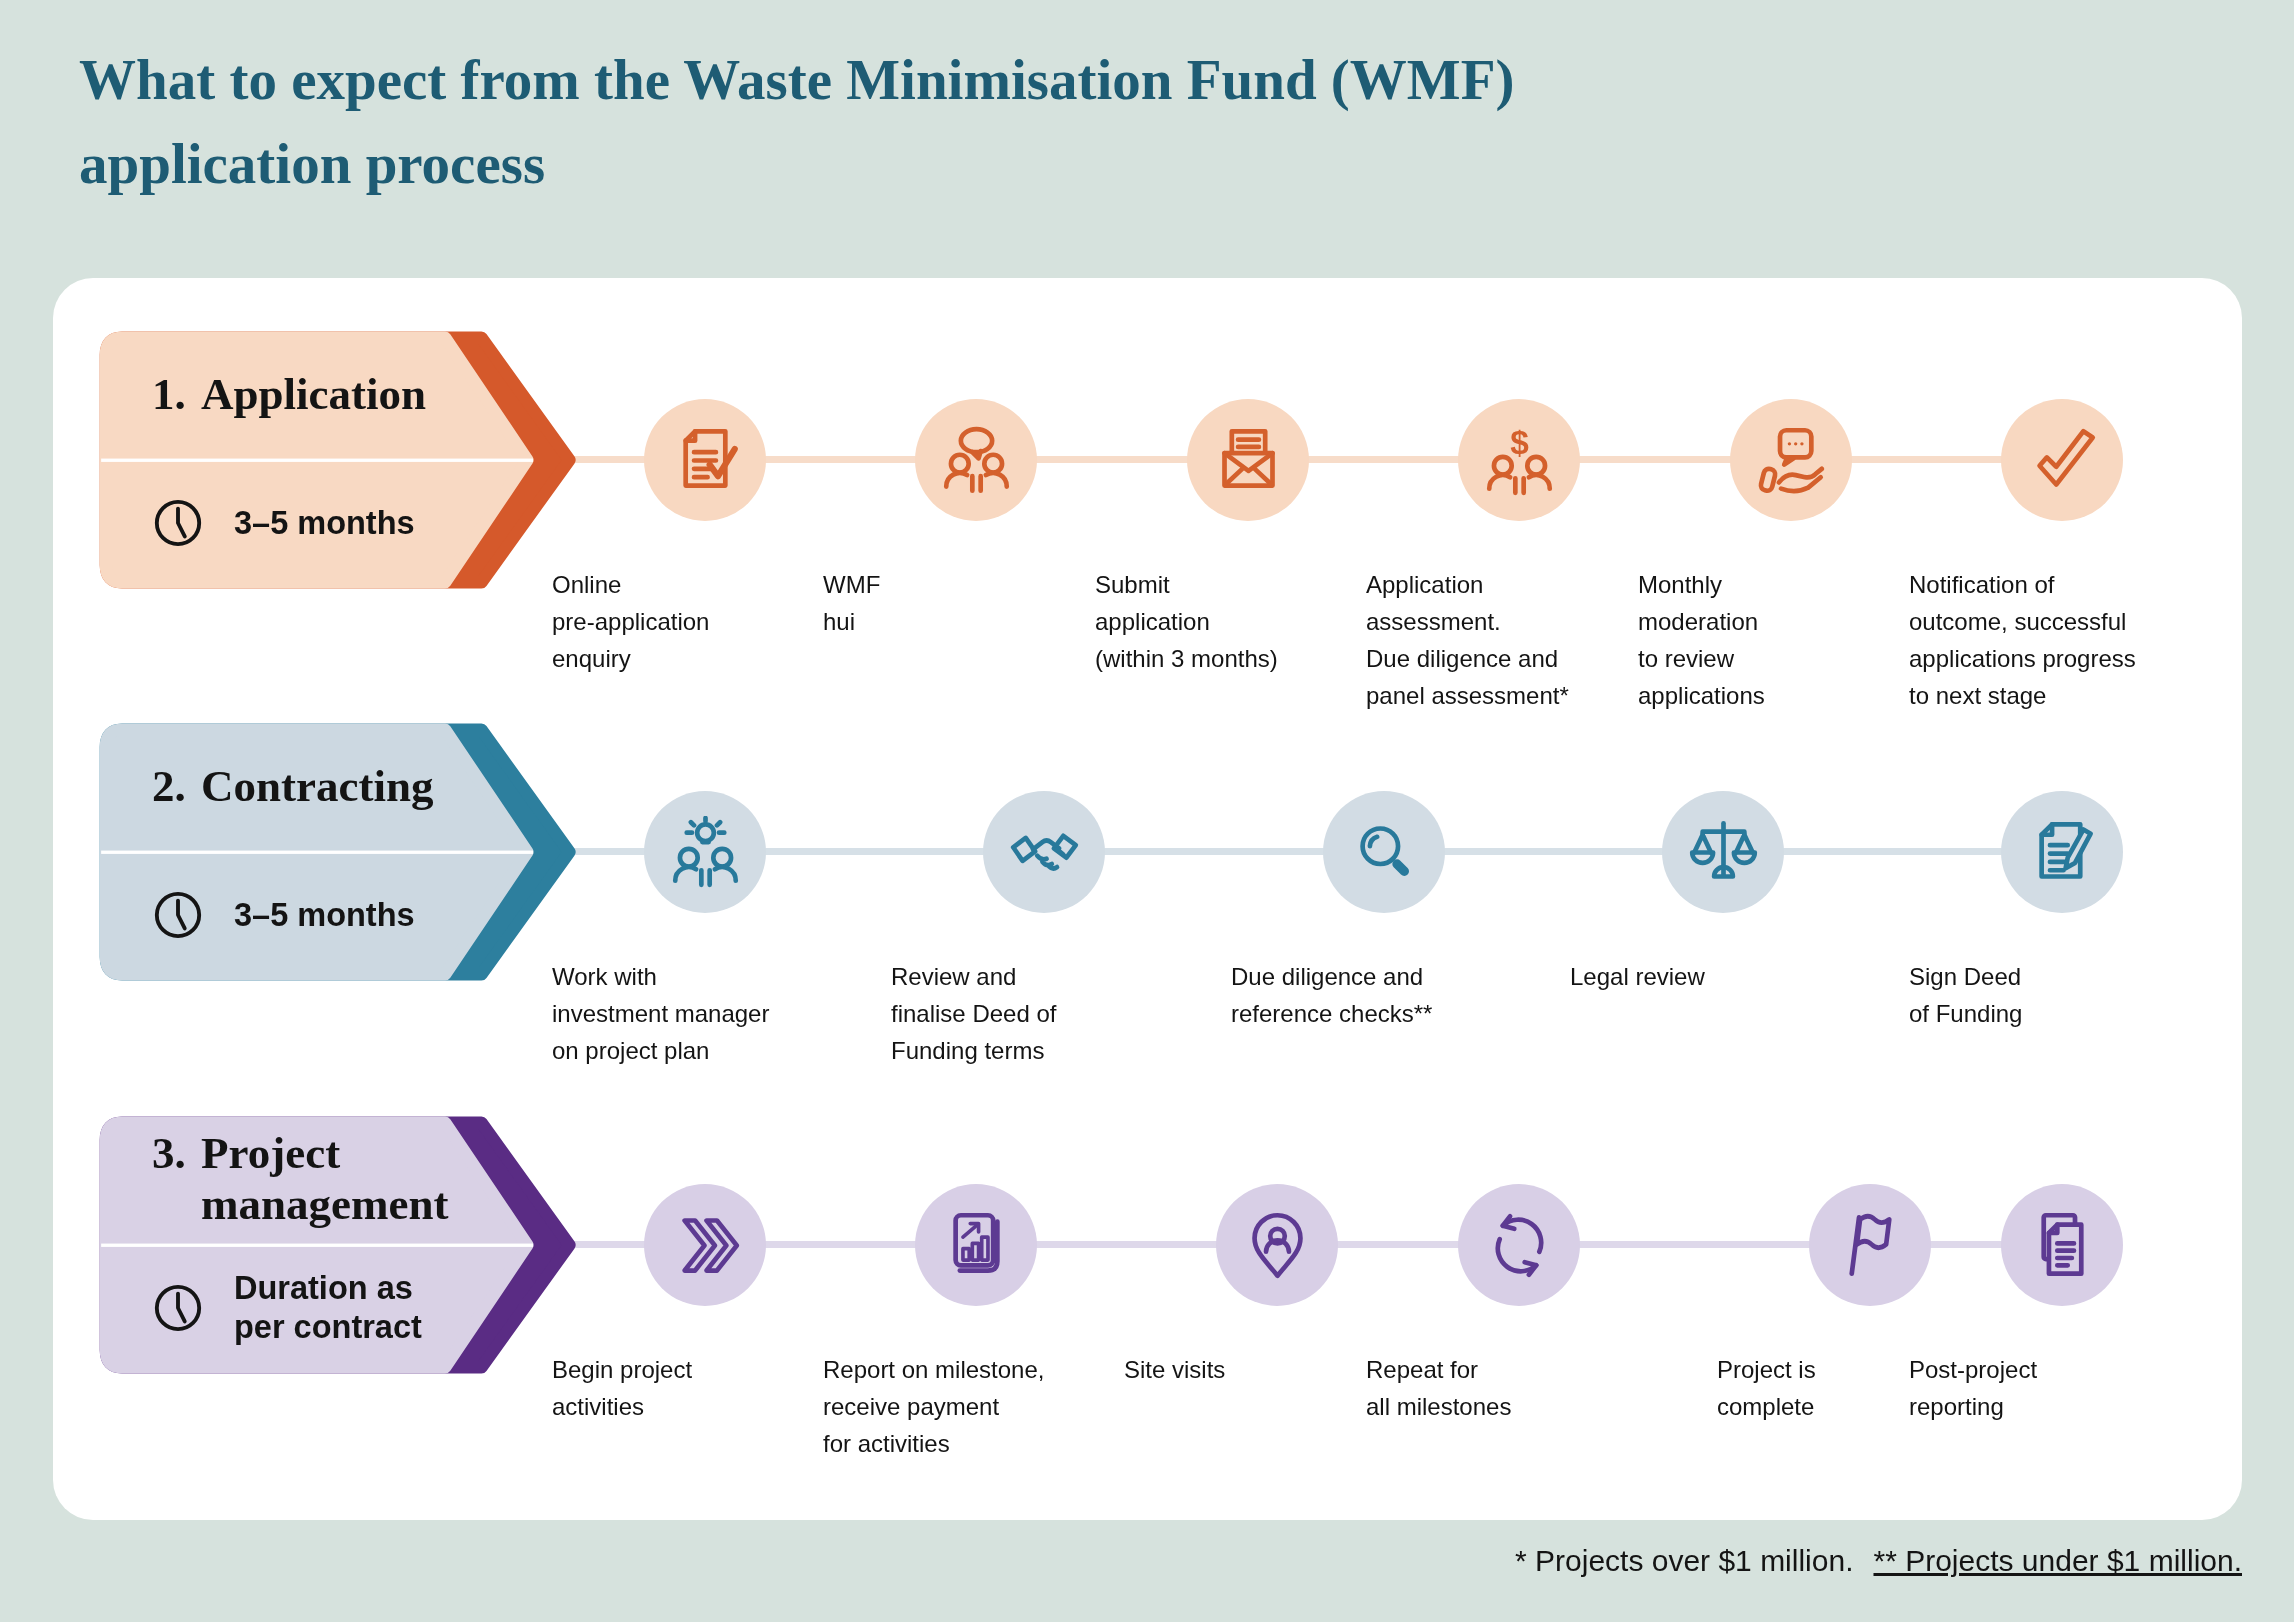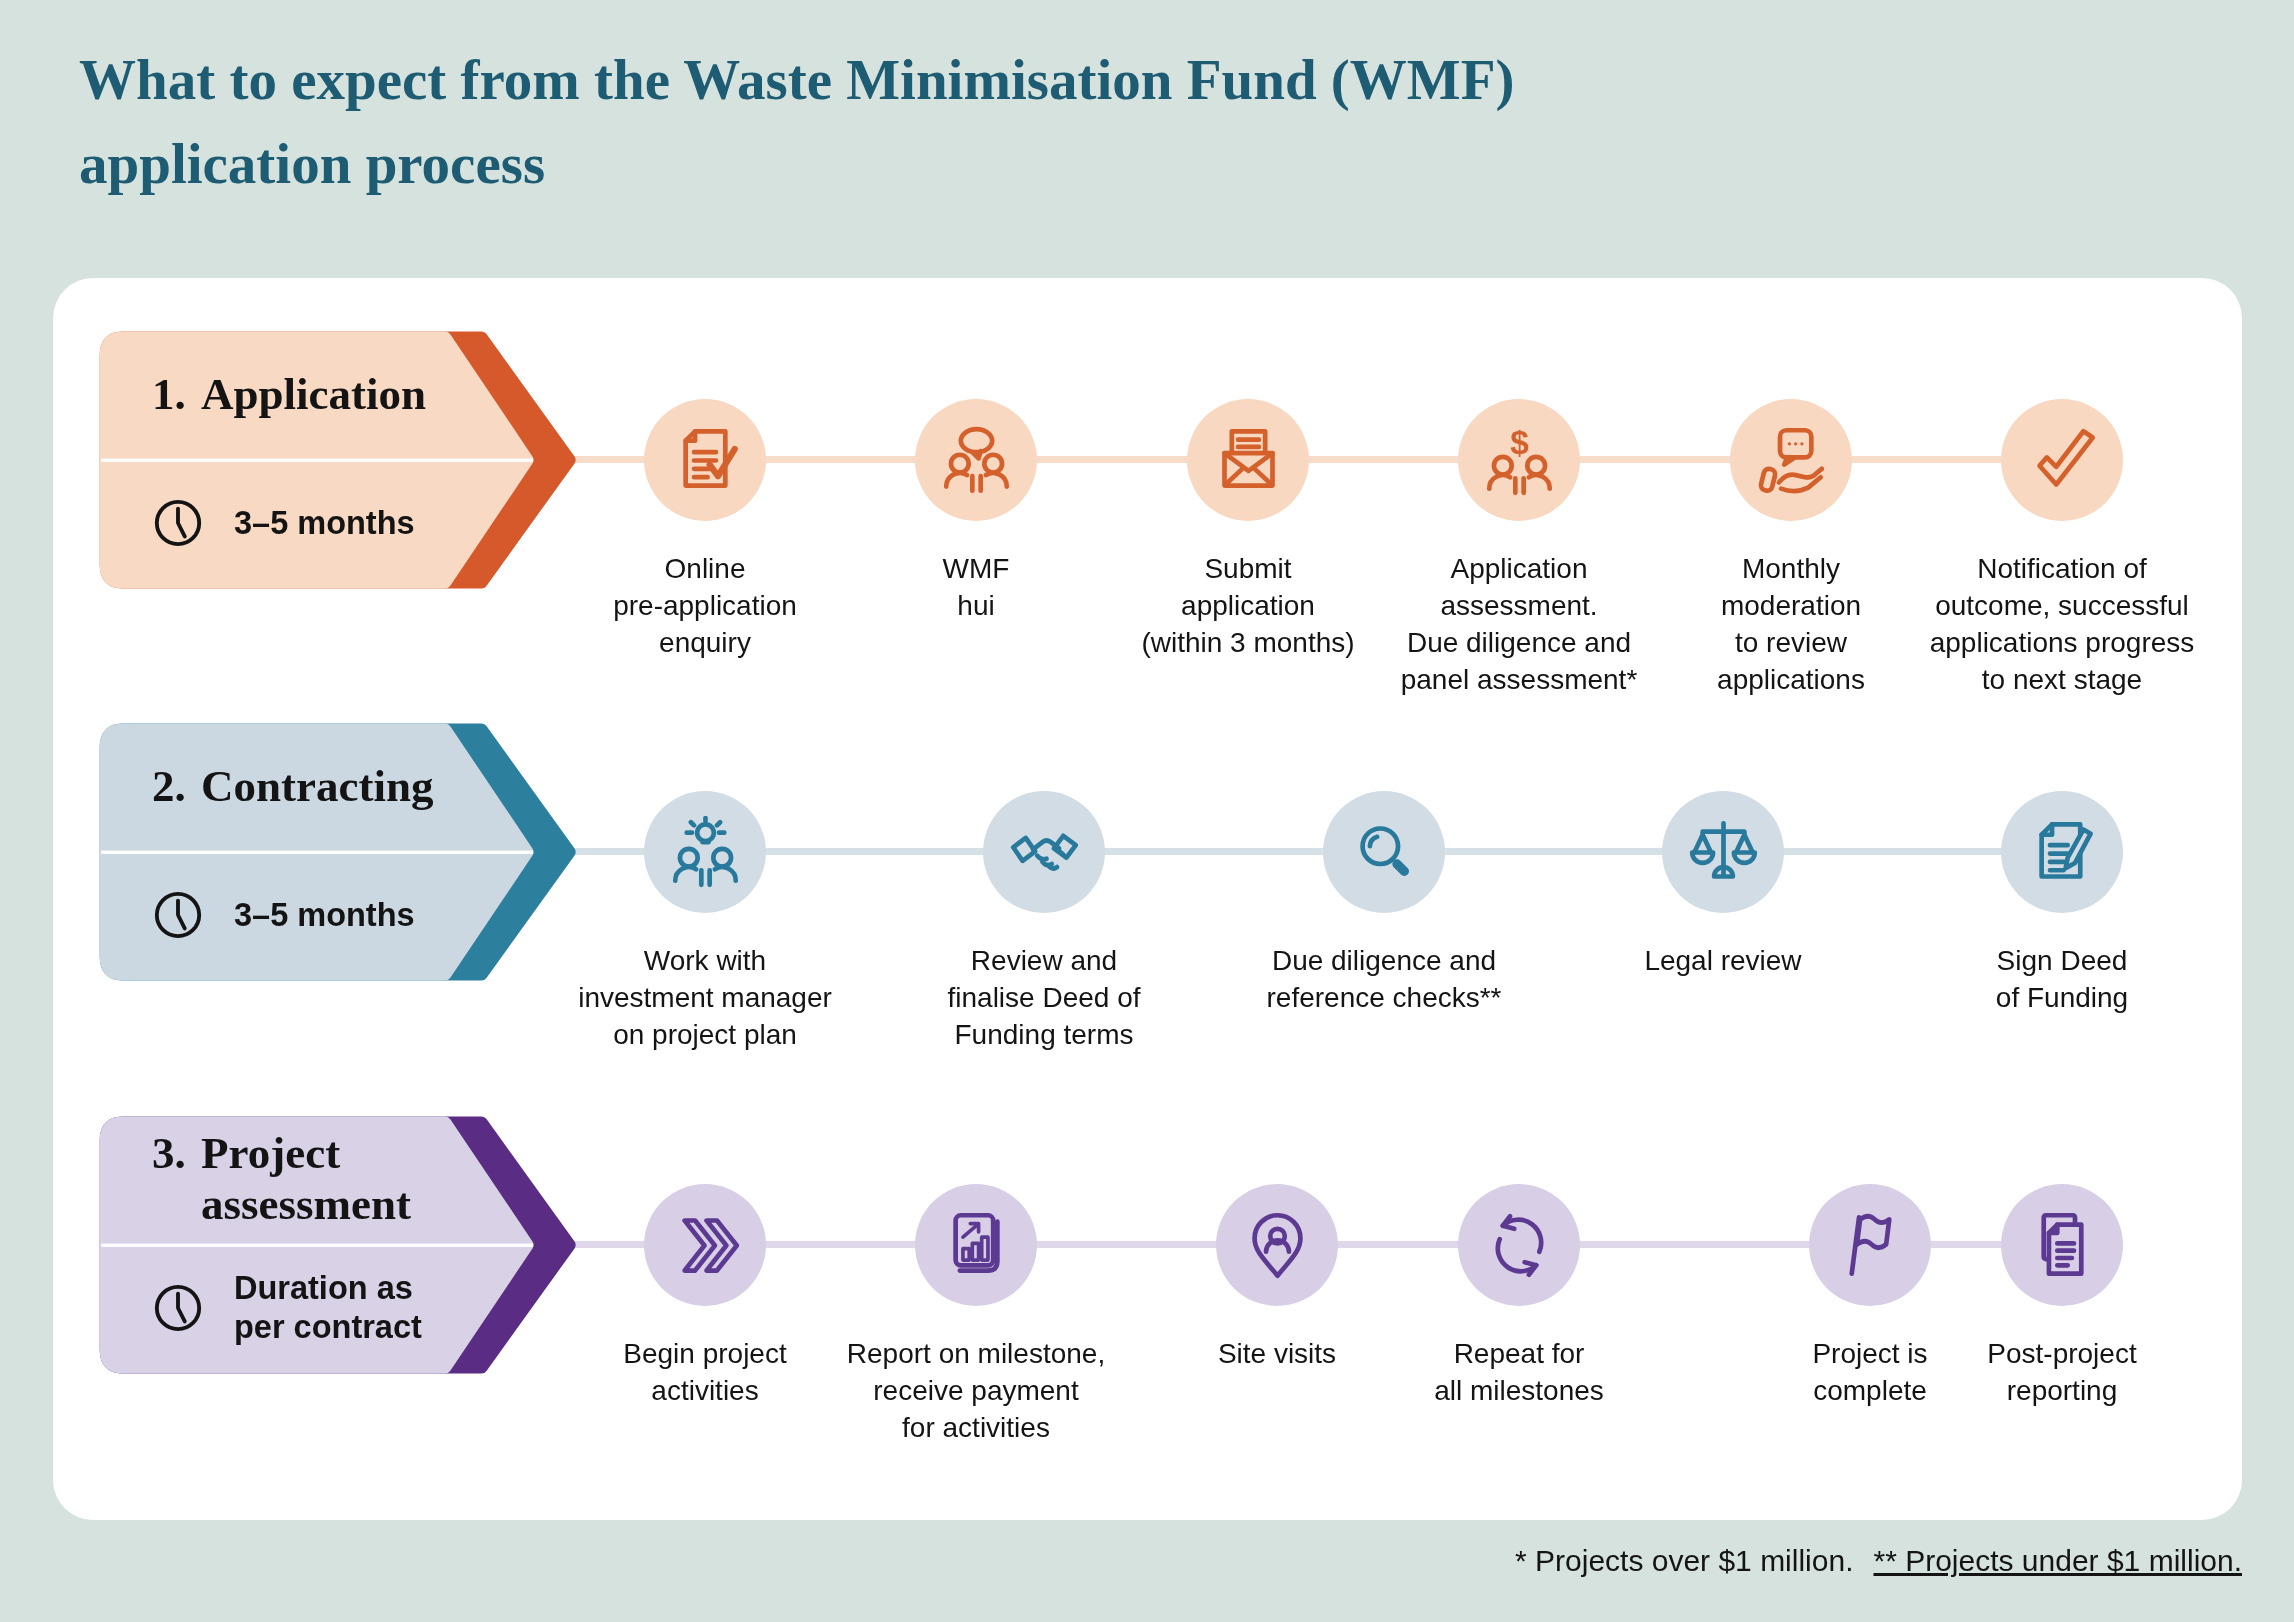--- a/index.html
+++ b/index.html
@@ -56,22 +56,22 @@
     width:122px;height:122px;border-radius:50%;
     background:var(--bubble);
     margin:0 auto;display:flex;align-items:center;justify-content:center;
   }
   svg.icon{
     width:73px;height:73px;
     stroke:var(--icon);fill:none;
     stroke-width:4.5;stroke-linecap:round;stroke-linejoin:round;
   }
   .label{
-    margin-top:29px;text-align:center;
-    font-size:28px;line-height:37px;color:#141414;
+    margin-top:45px;text-align:left;
+    font-size:24px;line-height:37px;color:#141414;
     white-space:pre-line;
   }
   .footnote{
     position:absolute;left:53px;top:1544px;width:2189px;
     text-align:right;font-size:30px;font-weight:500;color:#141414;
   }
   .footnote .fn2{margin-left:20px;text-decoration:underline;}
 </style>
 </head>
 <body>
@@ -376,21 +376,21 @@
 
     <div class="header">
       <svg class="arrow" viewBox="0 0 505 270">
         <path class="arrow-dark" d="M24 7 H400 L492 135 L400 263 H24 Q7 263 7 245 V25 Q7 7 24 7 Z"></path>
         <path class="arrow-light" d="M24 7 H362 L448 135 L362 263 H24 Q7 263 7 245 V25 Q7 7 24 7 Z"></path>
         <rect x="2" y="133.5" width="452" height="3.5" fill="#ffffff" stroke="none"></rect>
       </svg>
       <div class="h-title">
         <span class="num">3.</span>
         <span class="nm">Project
-assessment</span>
+management</span>
       </div>
       <div class="h-duration">
         <svg class="clock" viewBox="0 0 54 54">
           <circle cx="27" cy="27" r="22" fill="none" stroke="#141414" stroke-width="4"></circle>
           <path d="M27 27 V12 M27 27 L34 41" fill="none" stroke="#141414" stroke-width="4" stroke-linecap="round"></path>
         </svg>
         <span>Duration as
 per contract</span>
       </div>
     </div>

